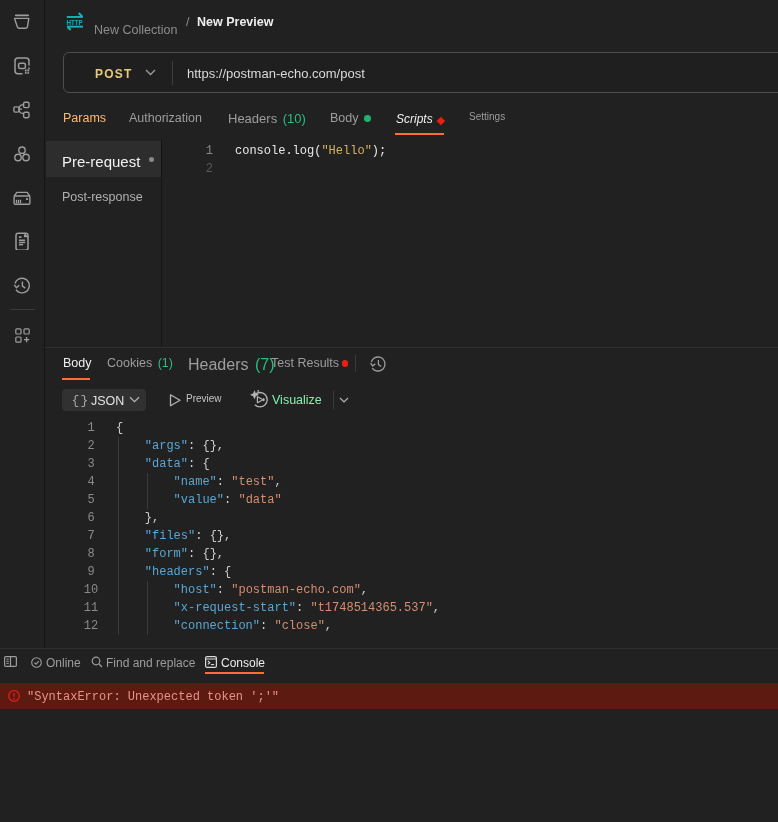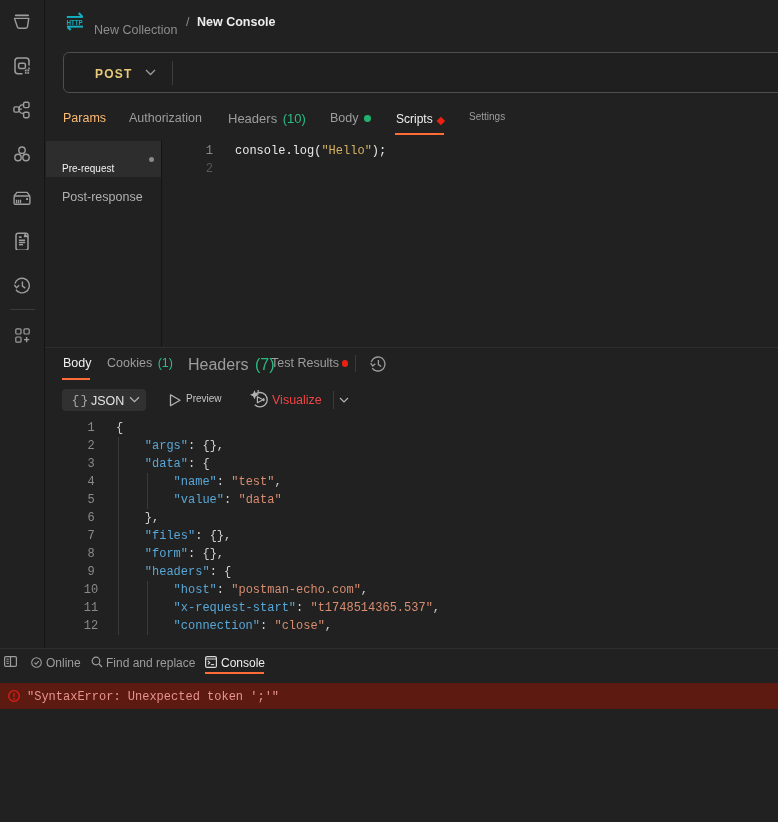--- a/index.html
+++ b/index.html
@@ -20,43 +20,44 @@
     <svg width="21" height="20" viewBox="0 0 21 20">
       <rect x="3.8" y="5.0" width="16" height="1.9" fill="#14b1c0"></rect>
       <path d="M15.7 2.1 L19.3 5.7" stroke="#14b1c0" stroke-width="2.1"></path>
       <rect x="4.0" y="14.7" width="16" height="1.9" fill="#14b1c0"></rect>
       <path d="M4.6 16.2 L7.7 18.9" stroke="#14b1c0" stroke-width="2.1"></path>
       <text x="3.5" y="13.6" font-size="8" font-weight="bold" fill="#14b1c0" font-family="Liberation Sans" textLength="16.2" lengthAdjust="spacingAndGlyphs">HTTP</text>
     </svg>
   </div>
   <div class="abs" style="left:94px;top:15px;font-size:12.5px;color:#8c8c8c;margin-top:8px;">New Collection</div>
   <div class="abs" style="left:186px;top:15px;font-size:12.5px;color:#8c8c8c;">/</div>
-  <div class="abs" style="left:197px;top:15px;font-size:12.5px;color:#ededed;font-weight:600;">New Console</div>
+  <div class="abs" style="left:197px;top:15px;font-size:12.5px;color:#ededed;font-weight:600;">New Preview</div>
 
   <div class="abs" style="left:63px;top:52px;width:760px;height:41px;border:1px solid #4e4e4e;border-radius:6px;background:#1f1f1f;"></div>
   <div class="abs" style="left:95px;top:67px;font-size:12px;font-weight:700;letter-spacing:1.2px;color:#e7cb7b;">POST</div>
   <div class="abs" style="left:145px;top:69px;">
     <svg width="11" height="7" viewBox="0 0 11 7">
         <path d="M1 1 L5.5 5.5 L10 1" stroke="#9d9d9d" stroke-width="1.3" fill="none"></path>
       </svg>
   </div>
   <div class="abs" style="left:172px;top:61px;width:1px;height:24px;background:#3d3d3d;"></div>
+  <div class="abs" style="left:187px;top:66px;font-size:13px;color:#d9d9d9;">https://postman-echo.com/post</div>
 
   <div class="abs" style="left:63px;top:111px;font-size:12.5px;color:#fdba74;">Params</div>
   <div class="abs" style="left:129px;top:111px;font-size:12.5px;color:#9d9d9d;">Authorization</div>
   <div class="abs" style="left:228px;top:111px;font-size:13px;color:#9d9d9d;">Headers <span style="color:#2abc82;margin-left:2px;">(10)</span></div>
   <div class="abs" style="left:330px;top:111px;font-size:12.5px;color:#9d9d9d;">Body</div>
   <div class="abs" style="left:364px;top:115px;width:6.8px;height:6.8px;border-radius:50%;background:#1fb36e;"></div>
-  <div class="abs" style="left:396px;top:112px;font-size:12px;color:#f0f0f0;">Scripts</div>
+  <div class="abs" style="left:396px;top:112px;font-size:12px;color:#f0f0f0;font-style:italic;">Scripts</div>
   <div class="abs" style="left:438.3px;top:117.5px;width:5.8px;height:5.8px;background:#eb2013;transform:rotate(45deg);"></div>
   <div class="abs" style="left:395px;top:133px;width:49px;height:2px;background:#ff6c37;"></div>
   <div class="abs" style="left:469px;top:111px;font-size:10px;color:#9d9d9d;">Settings</div>
 
   <div class="abs" style="left:46px;top:141px;width:115px;height:36px;background:#2d2d2d;"></div>
-  <div class="abs" style="left:62px;top:163px;font-size:10px;color:#f2f2f2;">Pre-request</div>
+  <div class="abs" style="left:62px;top:153px;font-size:15px;color:#f2f2f2;">Pre-request</div>
   <div class="abs" style="left:149px;top:157px;width:5px;height:5px;border-radius:50%;background:#8a8a8a;"></div>
   <div class="abs" style="left:62px;top:190px;font-size:12.5px;color:#b0b0b0;">Post-response</div>
   <div class="abs" style="left:161px;top:140px;width:1px;height:207px;background:#141414;"></div>
 
   <div class="abs mono" style="left:0;top:142px;width:213px;text-align:right;font-size:12px;line-height:18px;color:#8a8a8a;">1<br><span style="color:#585858;">2</span></div>
   <div class="abs mono" style="left:235px;top:142px;font-size:12px;line-height:18px;color:#e8e8e8;">console.log(<span style="color:#d6b263;">"Hello"</span>);</div>
 
   <div class="abs" style="left:45px;top:347px;width:733px;height:1px;background:#2e2e2e;"></div>
   <div class="abs" style="left:63px;top:356px;font-size:12.5px;color:#f0f0f0;">Body</div>
   <div class="abs" style="left:62px;top:378px;width:28px;height:2px;background:#ff6c37;"></div>
@@ -89,21 +90,21 @@
   <div class="abs" style="left:186px;top:393px;font-size:10px;color:#c5c5c5;">Preview</div>
   <div class="abs" style="left:250px;top:389px;">
     <svg width="20" height="21" viewBox="0 0 20 21">
       <circle cx="10" cy="10.7" r="7.2" stroke="#b3b3b3" stroke-width="1.3" fill="none" stroke-dasharray="33.5 11.7" transform="rotate(-133 10 10.7)"></circle>
       <path d="M4.5 1.3 L5.9 4.4 L9 5.8 L5.9 7.2 L4.5 10.3 L3.1 7.2 L0 5.8 L3.1 4.4 Z" fill="#b3b3b3"></path>
       <circle cx="8.2" cy="1.9" r="0.9" fill="#b3b3b3"></circle>
       <path d="M7.4 7.7 L13.1 10.7 L7.4 13.7 Z" stroke="#b3b3b3" stroke-width="1.2" fill="none" stroke-linejoin="round"></path>
       <ellipse cx="13.7" cy="10.7" rx="1.0" ry="1.6" fill="#b3b3b3"></ellipse>
     </svg>
   </div>
-  <div class="abs" style="left:272px;top:393px;font-size:12.5px;color:#ef4444;">Visualize</div>
+  <div class="abs" style="left:272px;top:393px;font-size:12.5px;color:#86efac;">Visualize</div>
   <div class="abs" style="left:333px;top:391px;width:1px;height:18px;background:#3a3a3a;"></div>
   <div class="abs" style="left:339px;top:397px;">
     <svg width="10" height="6" viewBox="0 0 10 6">
         <path d="M1 1 L5 5 L9 1" stroke="#b3b3b3" stroke-width="1.2" fill="none"></path>
       </svg>
   </div>
 
   <div class="abs mono" id="jsonnums" style="left:0;top:419px;width:182px;text-align:center;font-size:12px;line-height:18px;color:#8a8a8a;">1<br>2<br>3<br>4<br>5<br>6<br>7<br>8<br>9<br>10<br>11<br>12</div>
   <div class="abs mono" id="jsoncode" style="left:116px;top:419px;font-size:12px;line-height:18px;color:#cfcfcf;white-space:pre;"><span>{</span>
 <span>    <i class="k">"args"</i>: {},</span>

